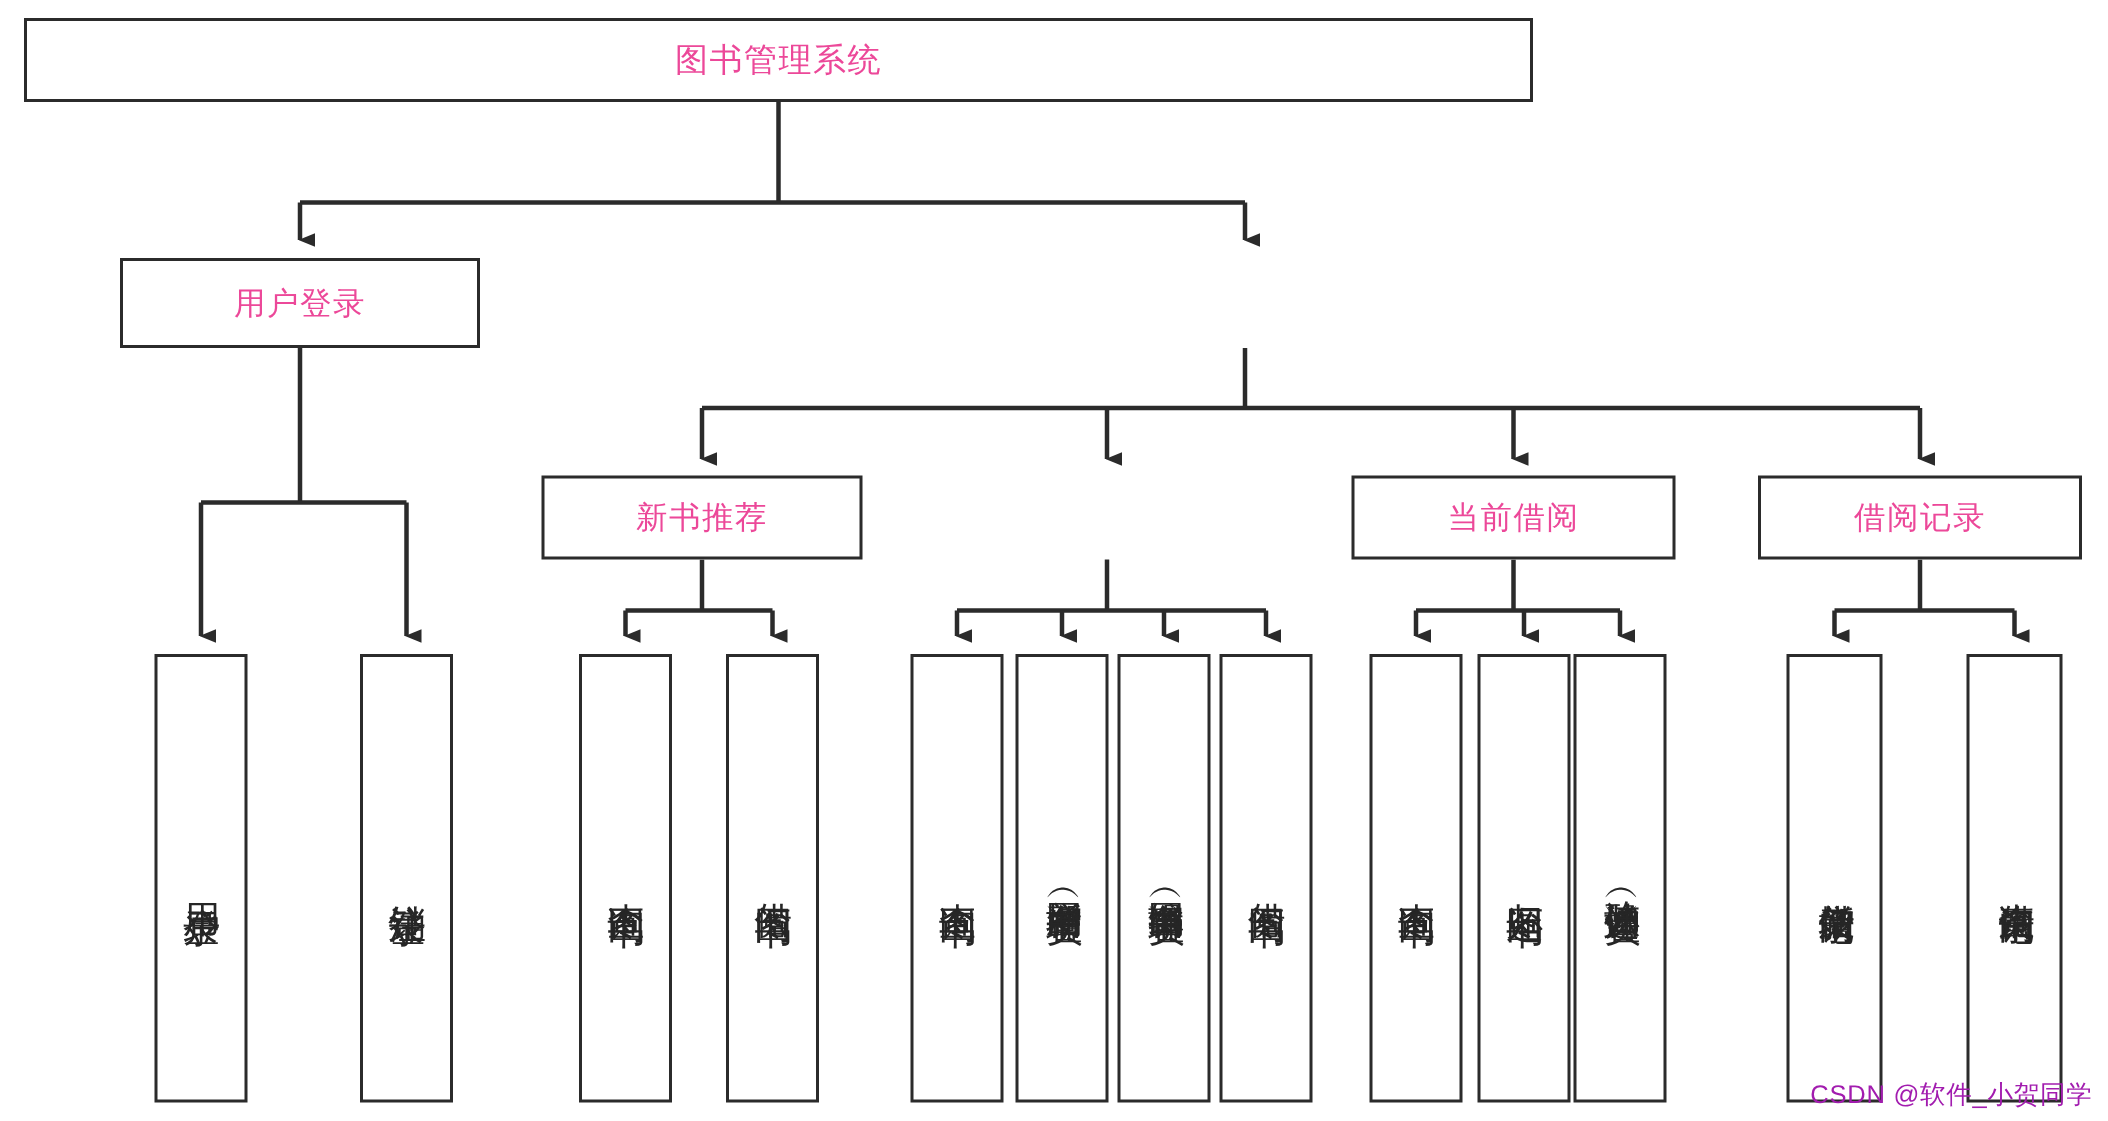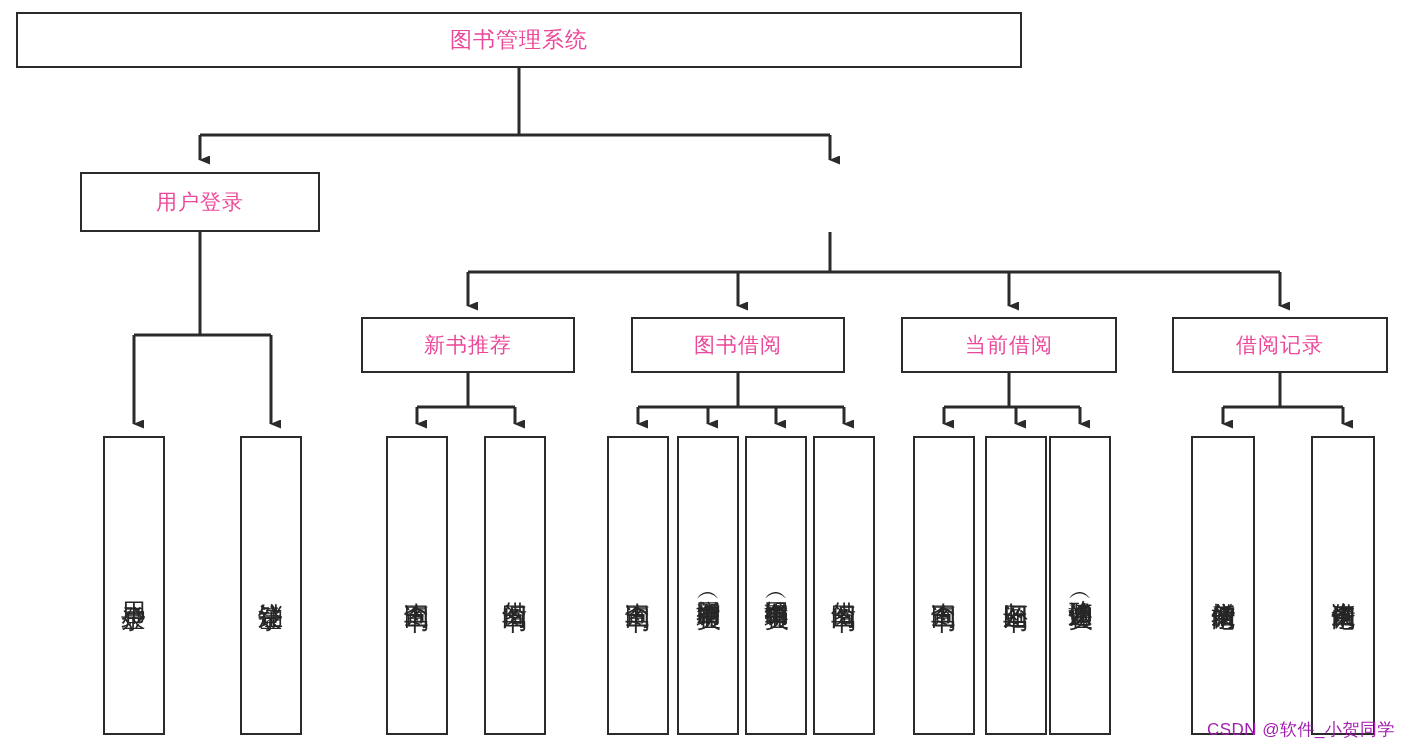--- a/index.html
+++ b/index.html
@@ -132,23 +132,20 @@
     <span>图书管理系统</span>
   </div>
 
   <div class="node h" id="l1-0" style="left: 80px; top: 172px; width: 240px; height: 60px;">
     <span>用户登录</span>
   </div>
 
   <div class="node h" id="l2-0" style="left: 361px; top: 317px; width: 214px; height: 56px;">
     <span>新书推荐</span>
   </div>
-  <div class="node h" id="l2-1" style="left: 631px; top: 317px; width: 214px; height: 56px;">
-    <span>图书借阅</span>
-  </div>
   <div class="node h" id="l2-2" style="left: 901px; top: 317px; width: 216px; height: 56px;">
     <span>当前借阅</span>
   </div>
   <div class="node h" id="l2-3" style="left: 1172px; top: 317px; width: 216px; height: 56px;">
     <span>借阅记录</span>
   </div>
 
   <div class="leaf" id="lf-0" style="left: 103px; top: 436px; width: 62px; height: 299px;">
     <span class="vtxt">用户登录</span>
   </div>

